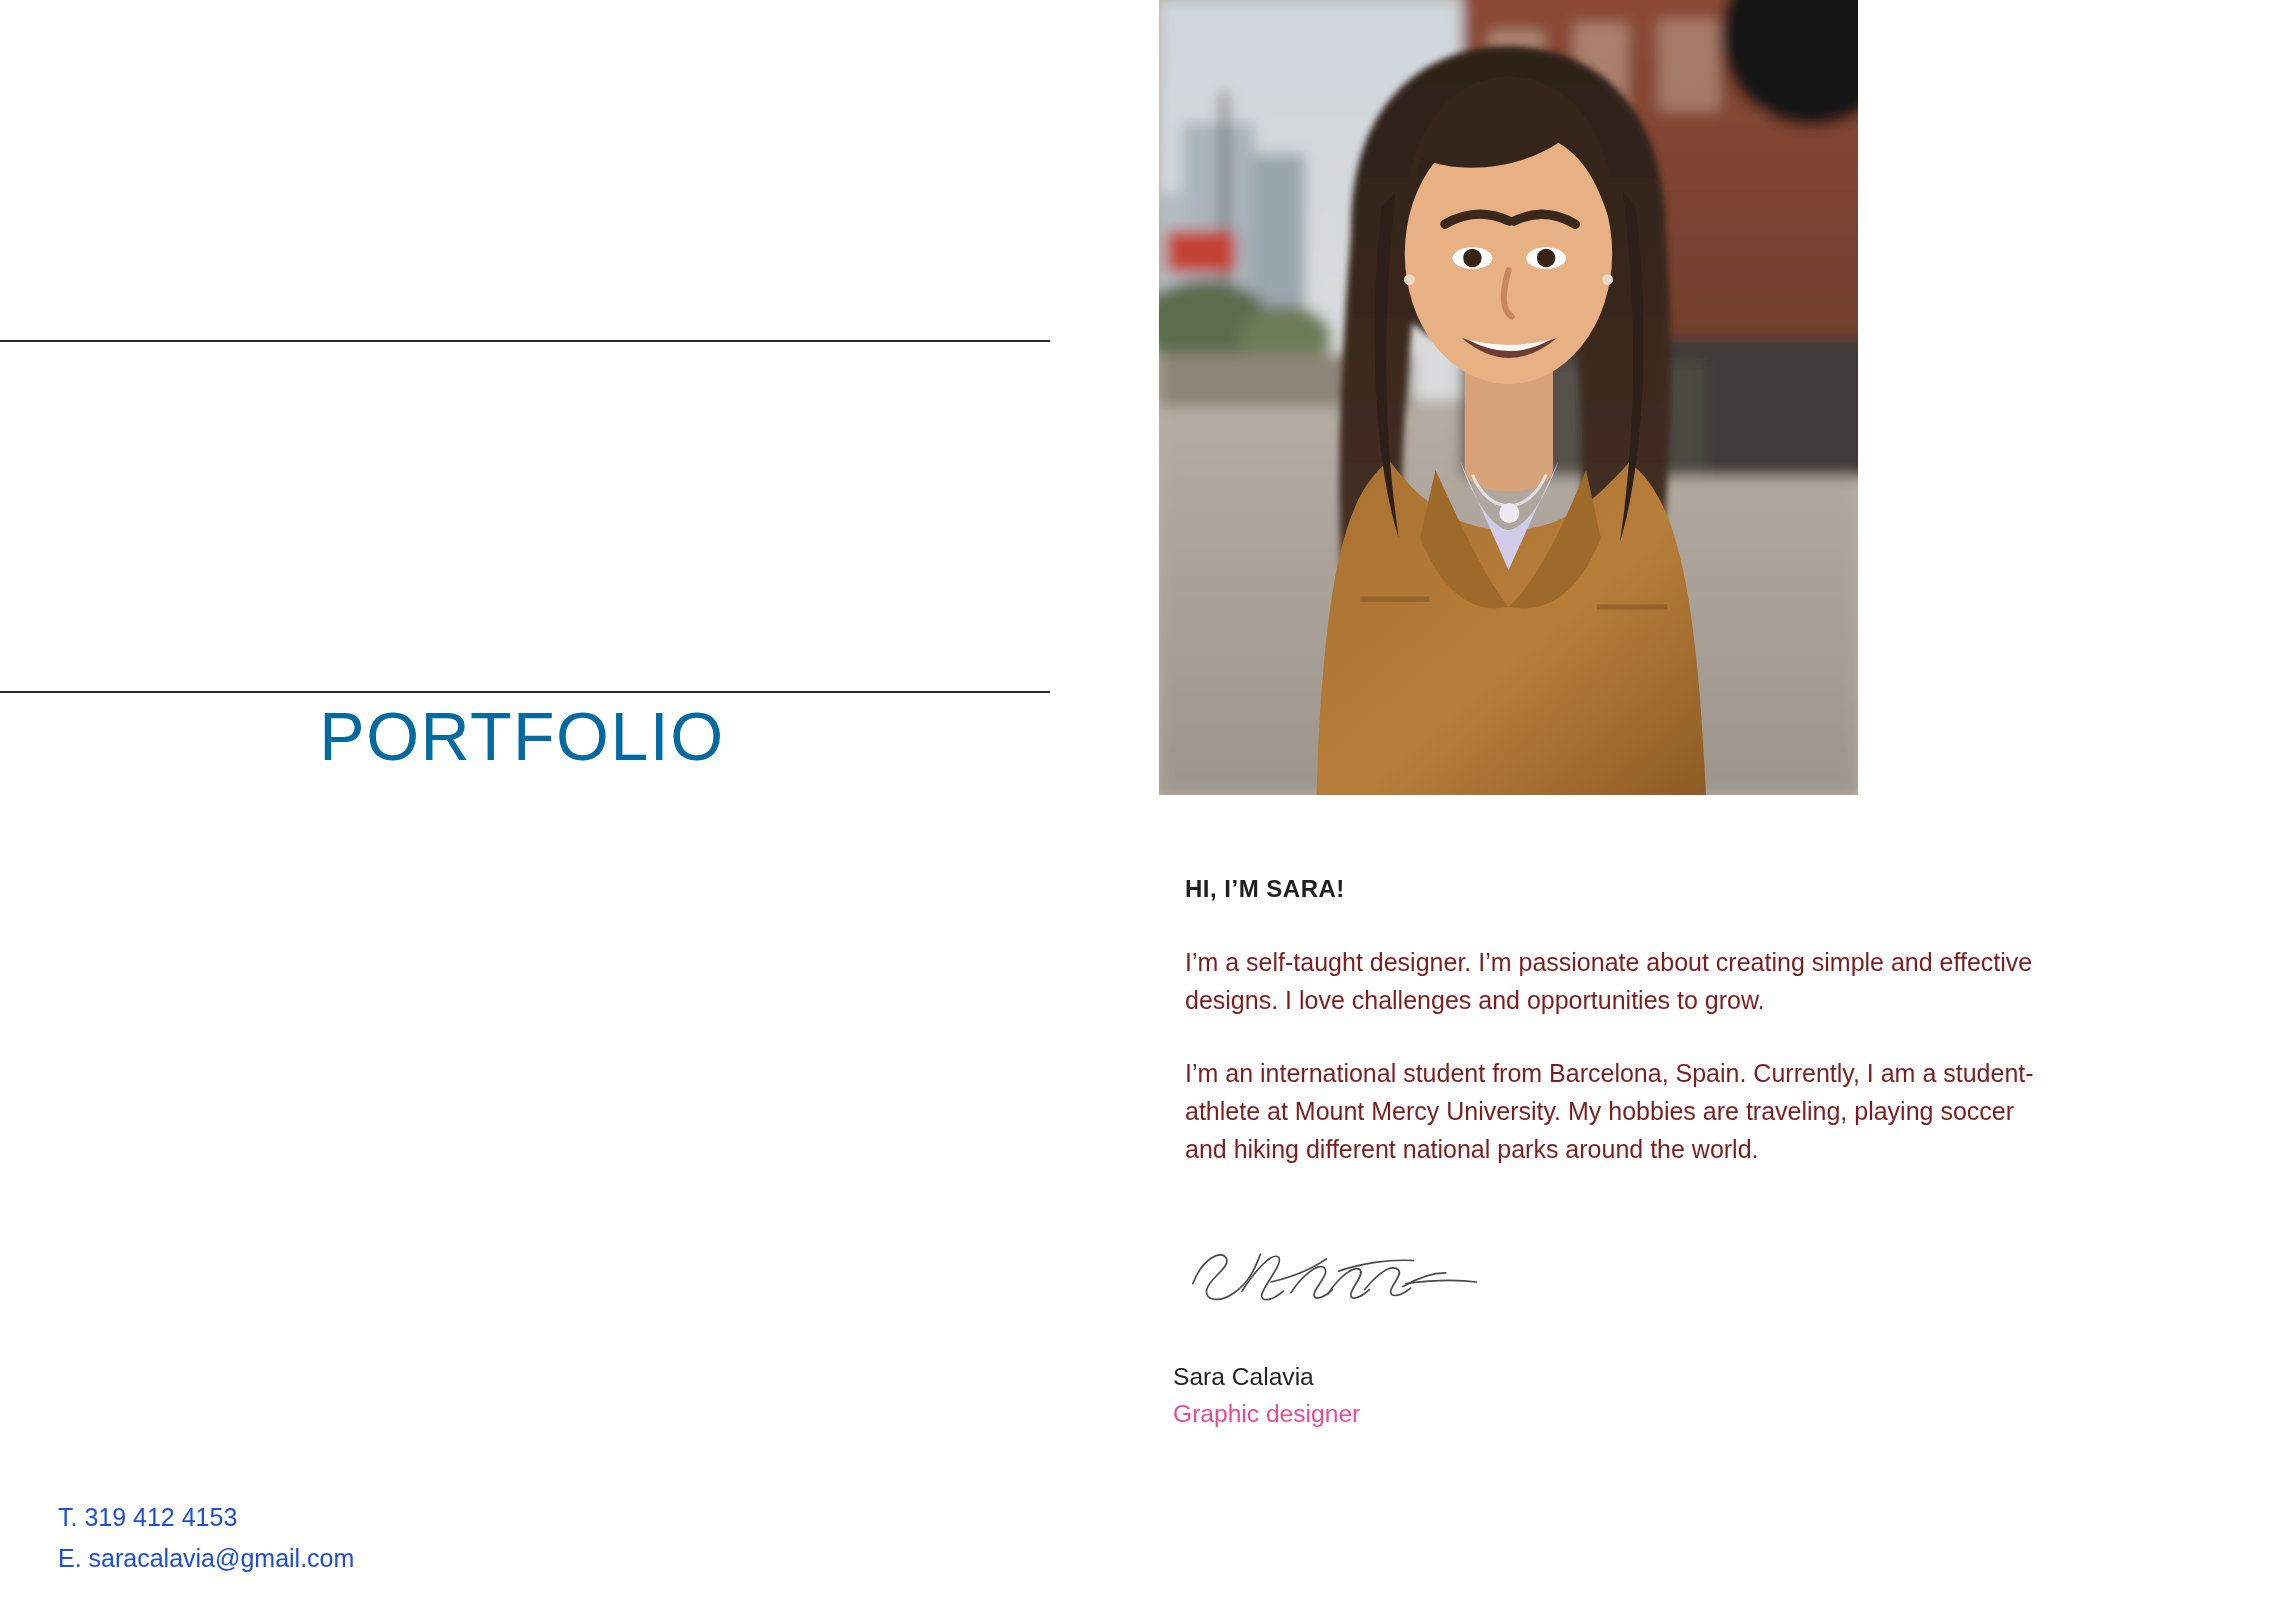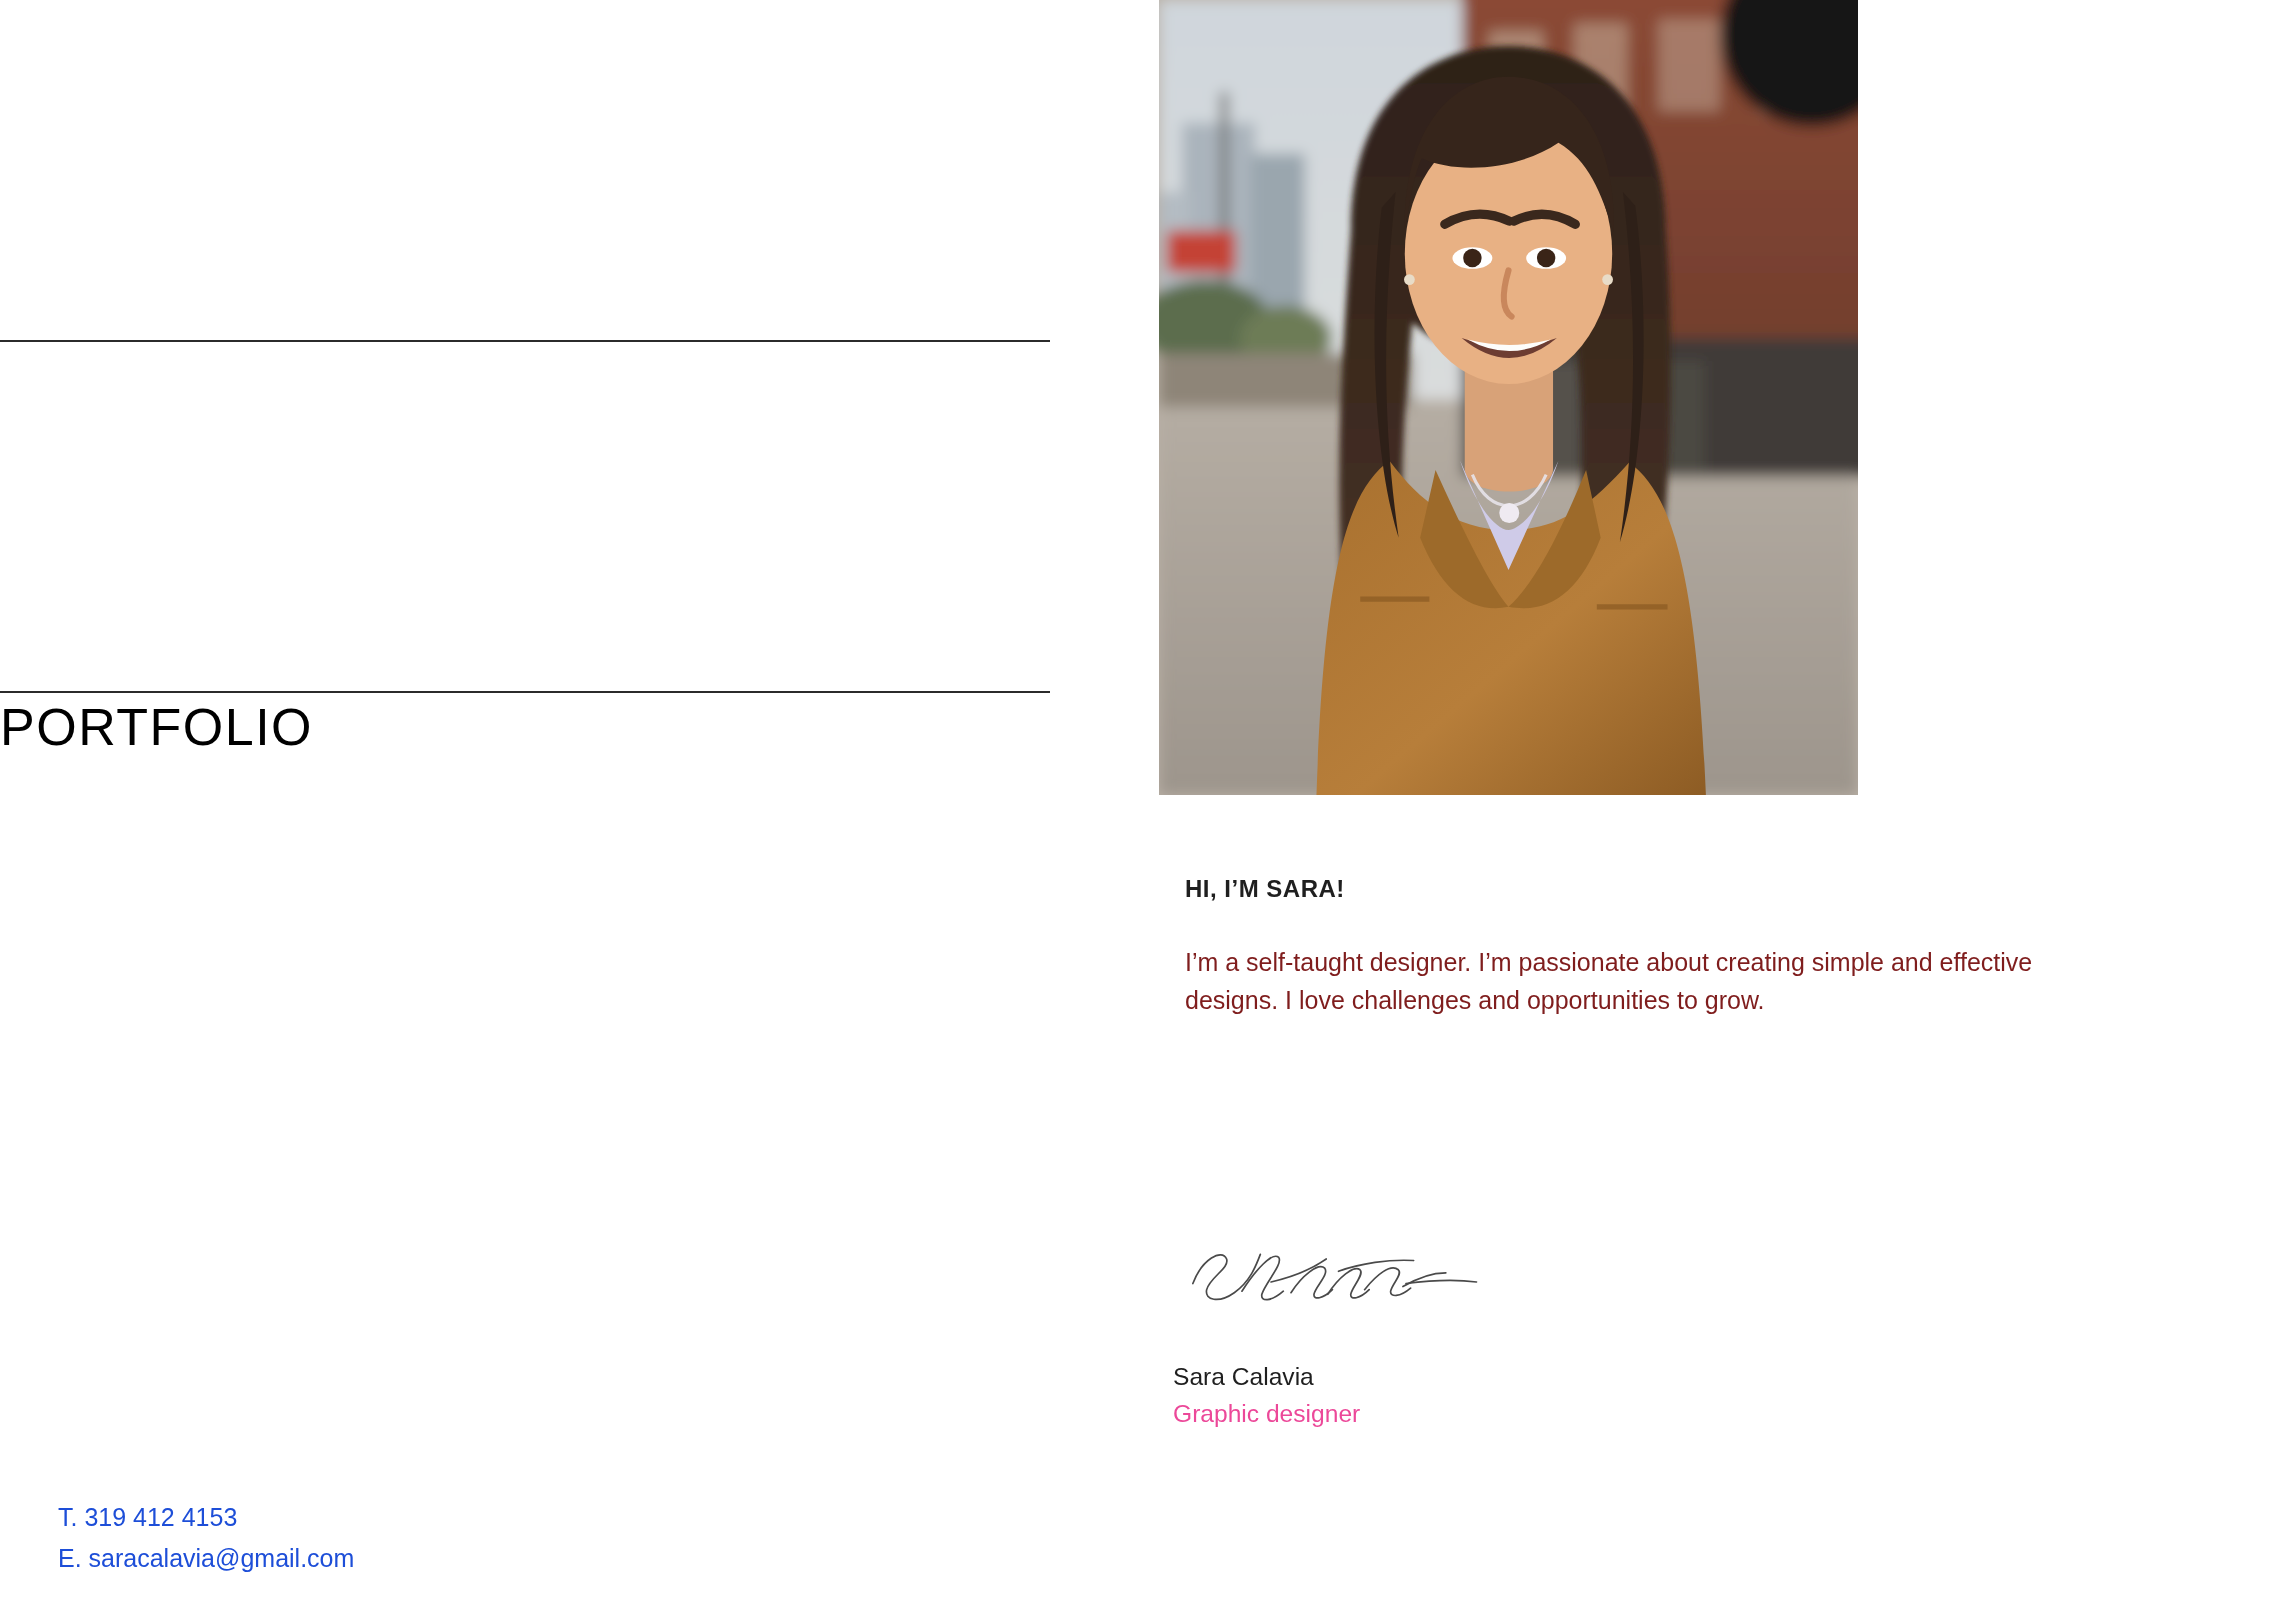--- a/index.html
+++ b/index.html
@@ -53,27 +53,27 @@
     letter-spacing: -1.5px;
     color: #262626;
   }
   .name-line.first { padding-bottom: 3.1px; }
 
   .portfolio {
     position: absolute;
     left: 0;
     top: 699px;
     width: 1050px;
-    text-align: left;
+    text-align: center;
     padding-right: 6.1px;
     box-sizing: border-box;
-    font-size: 52px;
+    font-size: 68px;
     font-weight: normal;
     letter-spacing: 1.5px;
-    color: #000000;
+    color: #0369a1;
     line-height: 1.1;
   }
 
   .contact {
     position: absolute;
     left: 58px;
     bottom: 45px;
     font-size: 25px;
     line-height: 1.65;
     color: #1d4ed8;
@@ -268,20 +268,21 @@
 
         <circle cx="326" cy="364" r="7" fill="#e8dcc8"></circle>
         <circle cx="584" cy="364" r="7" fill="#e8dcc8"></circle>
       </g>
     </svg>
   </div>
 
   <div class="bio">
     <h2>HI, I’M SARA!</h2>
     <p>I’m a self-taught designer. I’m passionate about creating simple and effective designs. I love challenges and opportunities to grow.</p>
+    <p>I’m an international student from Barcelona, Spain. Currently, I am a student-athlete at Mount Mercy University. My hobbies are traveling, playing soccer and hiking different national parks around the world.</p>
   </div>
 
   <div class="signature">
     <svg viewBox="0 0 420 110" aria-hidden="true">
       <g fill="none" stroke="#4a4a4a" stroke-width="2.2" stroke-linecap="round" stroke-linejoin="round">
         <path d="M22 62 C34 30 60 16 66 30 C70 42 44 54 40 70 C37 84 56 88 76 74 C96 60 104 40 110 24"></path>
         <path d="M86 72 C104 44 126 20 134 28 C140 36 116 62 112 76 C110 86 124 86 140 72"></path>
         <path d="M124 60 C150 54 176 44 196 30"></path>
         <path d="M150 74 C164 52 186 34 194 42 C200 50 182 66 180 76 C179 84 192 82 204 70"></path>
         <path d="M198 76 C212 54 232 38 240 44 C246 50 230 66 228 76 C227 84 240 82 252 70"></path>

